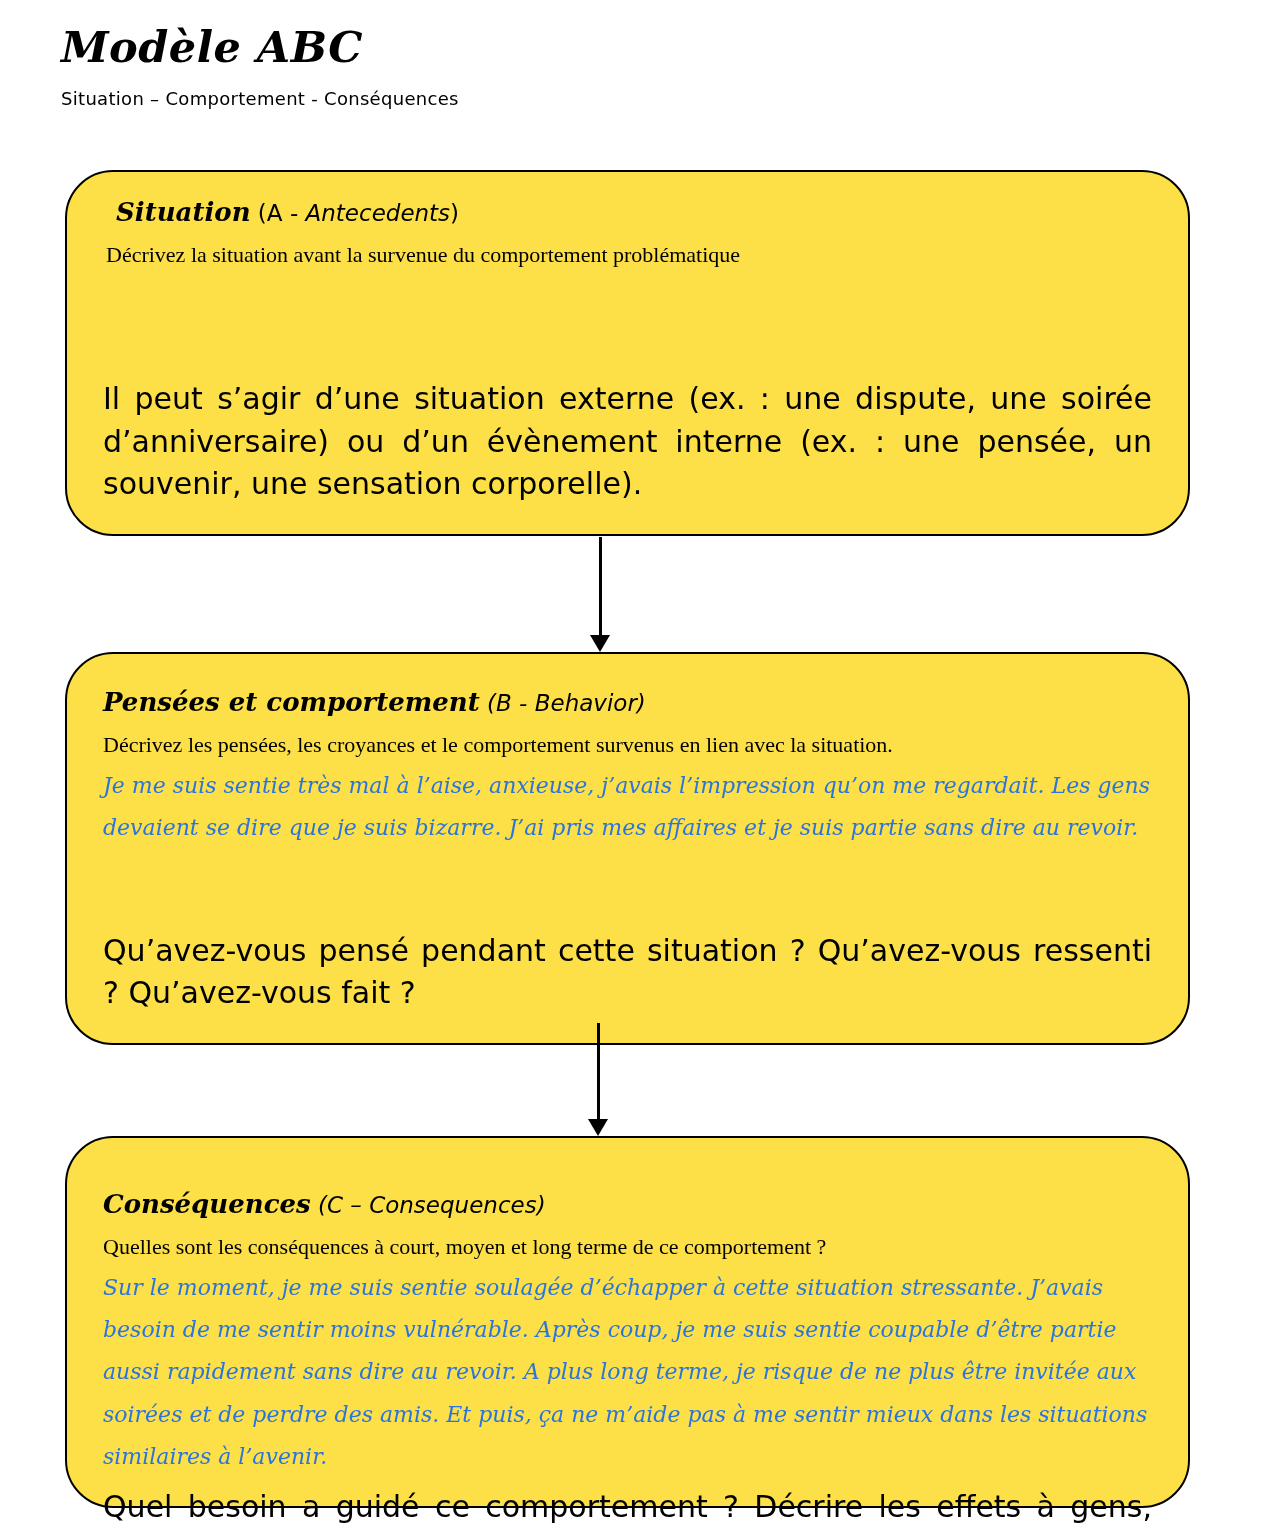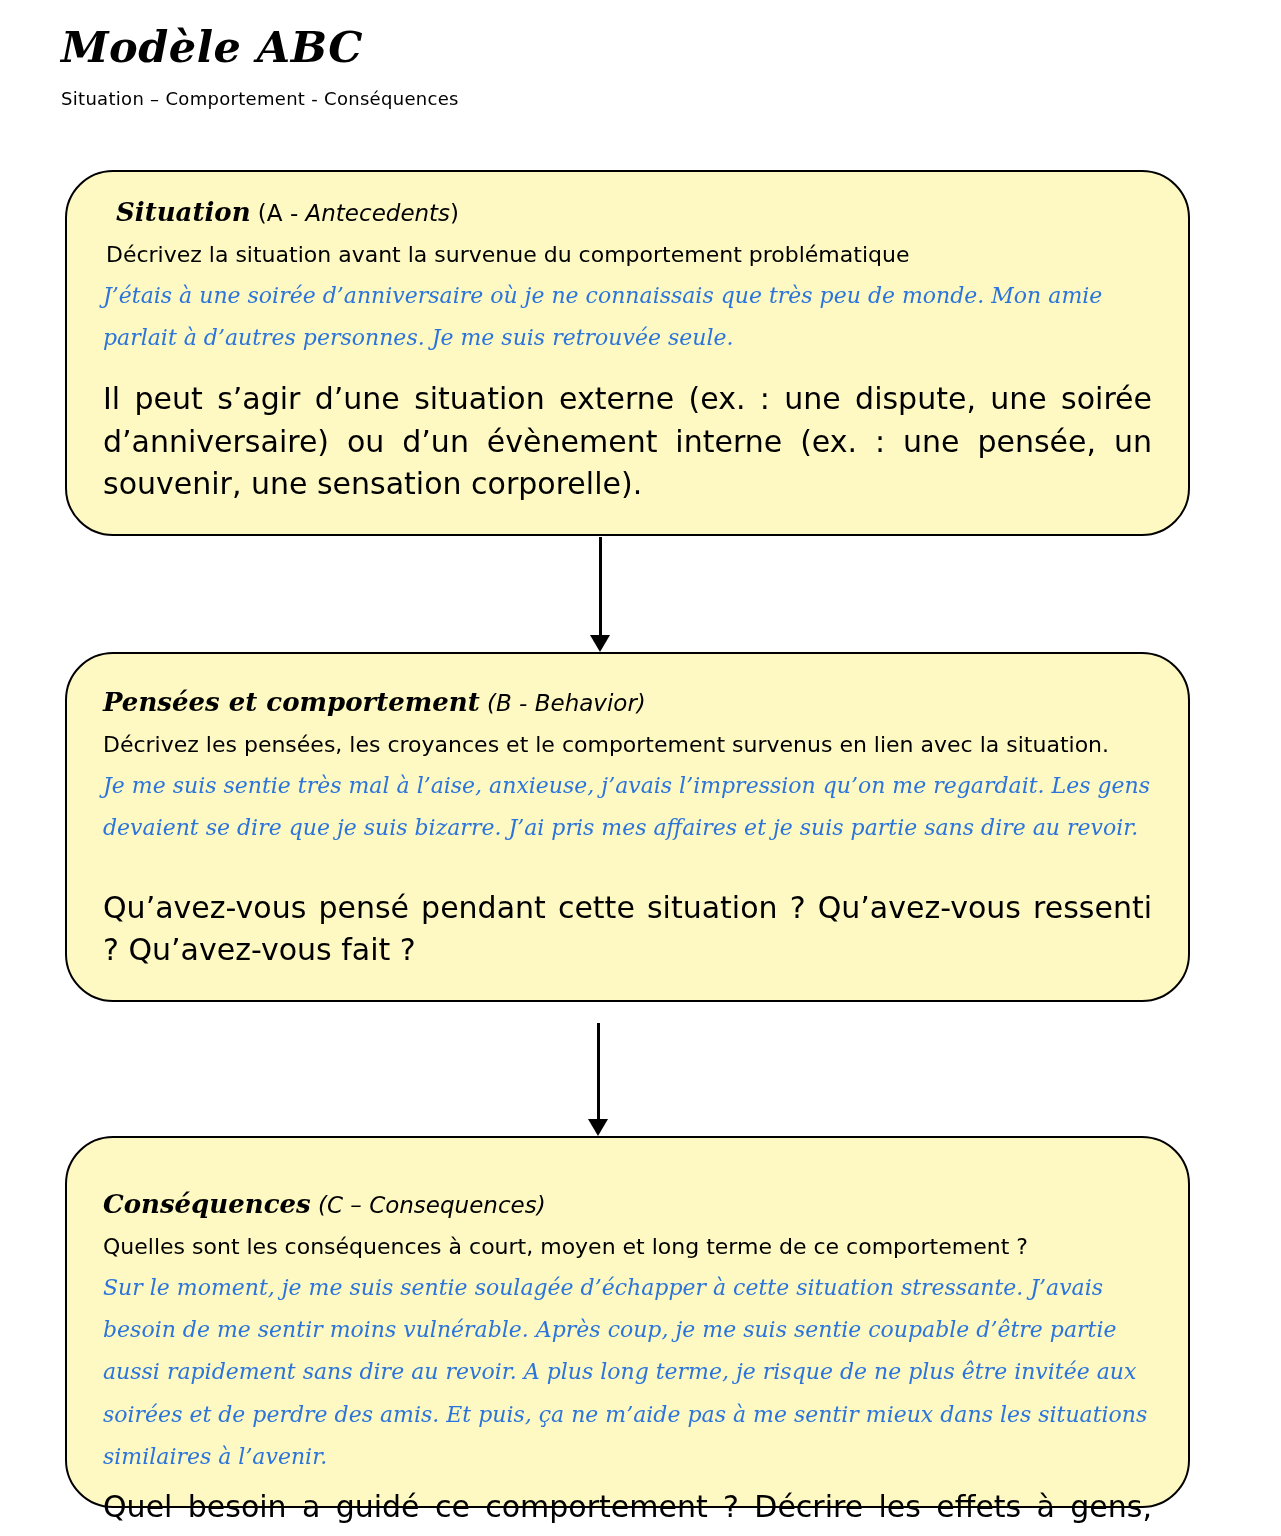--- a/index.html
+++ b/index.html
@@ -35,29 +35,29 @@
     top: 88px;
     font-size: 18px;
     letter-spacing: 0.3px;
   }
 
   
   .abc-box {
     position: absolute;
     left: 65px;
     width: 1125px;
-    background: #fef9c3;
+    background: #fde047;
     border: 2px solid #000000;
     border-radius: 48px;
     padding: 22px 36px 28px 36px;
     display: flex;
     flex-direction: column;
   }
   .box-situation    { top: 170px;  height: 366px; }
-  .box-pensees      { top: 652px;  height: 350px; padding-top: 30px; }
+  .box-pensees      { top: 652px;  height: 393px; padding-top: 30px; }
   .box-consequences { top: 1136px; height: 372px; padding-top: 48px; padding-bottom: 16px; }
 
   .box-heading {
     font-size: 23px;
     font-weight: 400;
     line-height: 1.45;
     margin-bottom: 7px;
     white-space: nowrap;
   }
   .box-situation .box-heading { margin-left: 13px; }
@@ -66,20 +66,21 @@
     font-style: italic;
     font-weight: 700;
     font-size: 26px;
   }
   .heading-italic { font-style: italic; }
 
   .prompt {
     font-size: 22px;
     line-height: 1.42;
     text-align: justify;
+    font-family: Liberation Serif, serif;
   }
   .box-situation .prompt { margin-left: 3px; }
 
   .answer {
     font-family: "DejaVu Serif", "Liberation Serif", cursive;
     font-style: italic;
     font-size: 22px;
     line-height: 1.92;
     margin-top: 5px;
     color: #2b74db;
@@ -117,21 +118,20 @@
 <body>
 
 <div class="page">
 
   <h1 class="doc-title">Modèle ABC</h1>
   <p class="doc-subtitle">Situation – Comportement - Conséquences</p>
 
   <section class="abc-box box-situation">
     <h2 class="box-heading"><span class="heading-script">Situation</span><span class="heading-sep"> (A - </span><span class="heading-italic">Antecedents</span><span class="heading-close">)</span></h2>
     <p class="prompt">Décrivez la situation avant la survenue du comportement problématique</p>
-    <p class="answer" style="color: rgb(43, 116, 219);">J’étais à une soirée d’anniversaire où je ne connaissais que très peu de monde. Mon amie parlait à d’autres personnes. Je me suis retrouvée seule.</p>
     <p class="hint">Il peut s’agir d’une situation externe (ex. : une dispute, une soirée d’anniversaire) ou d’un évènement interne (ex. : une pensée, un souvenir, une sensation corporelle).</p>
   </section>
 
   <div class="arrow arrow-1">
     <div class="arrow-line"></div>
     <div class="arrow-head"></div>
   </div>
 
   <section class="abc-box box-pensees">
     <h2 class="box-heading"><span class="heading-script">Pensées et comportement</span><span class="heading-sep"> </span><span class="heading-italic">(B - Behavior)</span><span class="heading-close"></span></h2>

